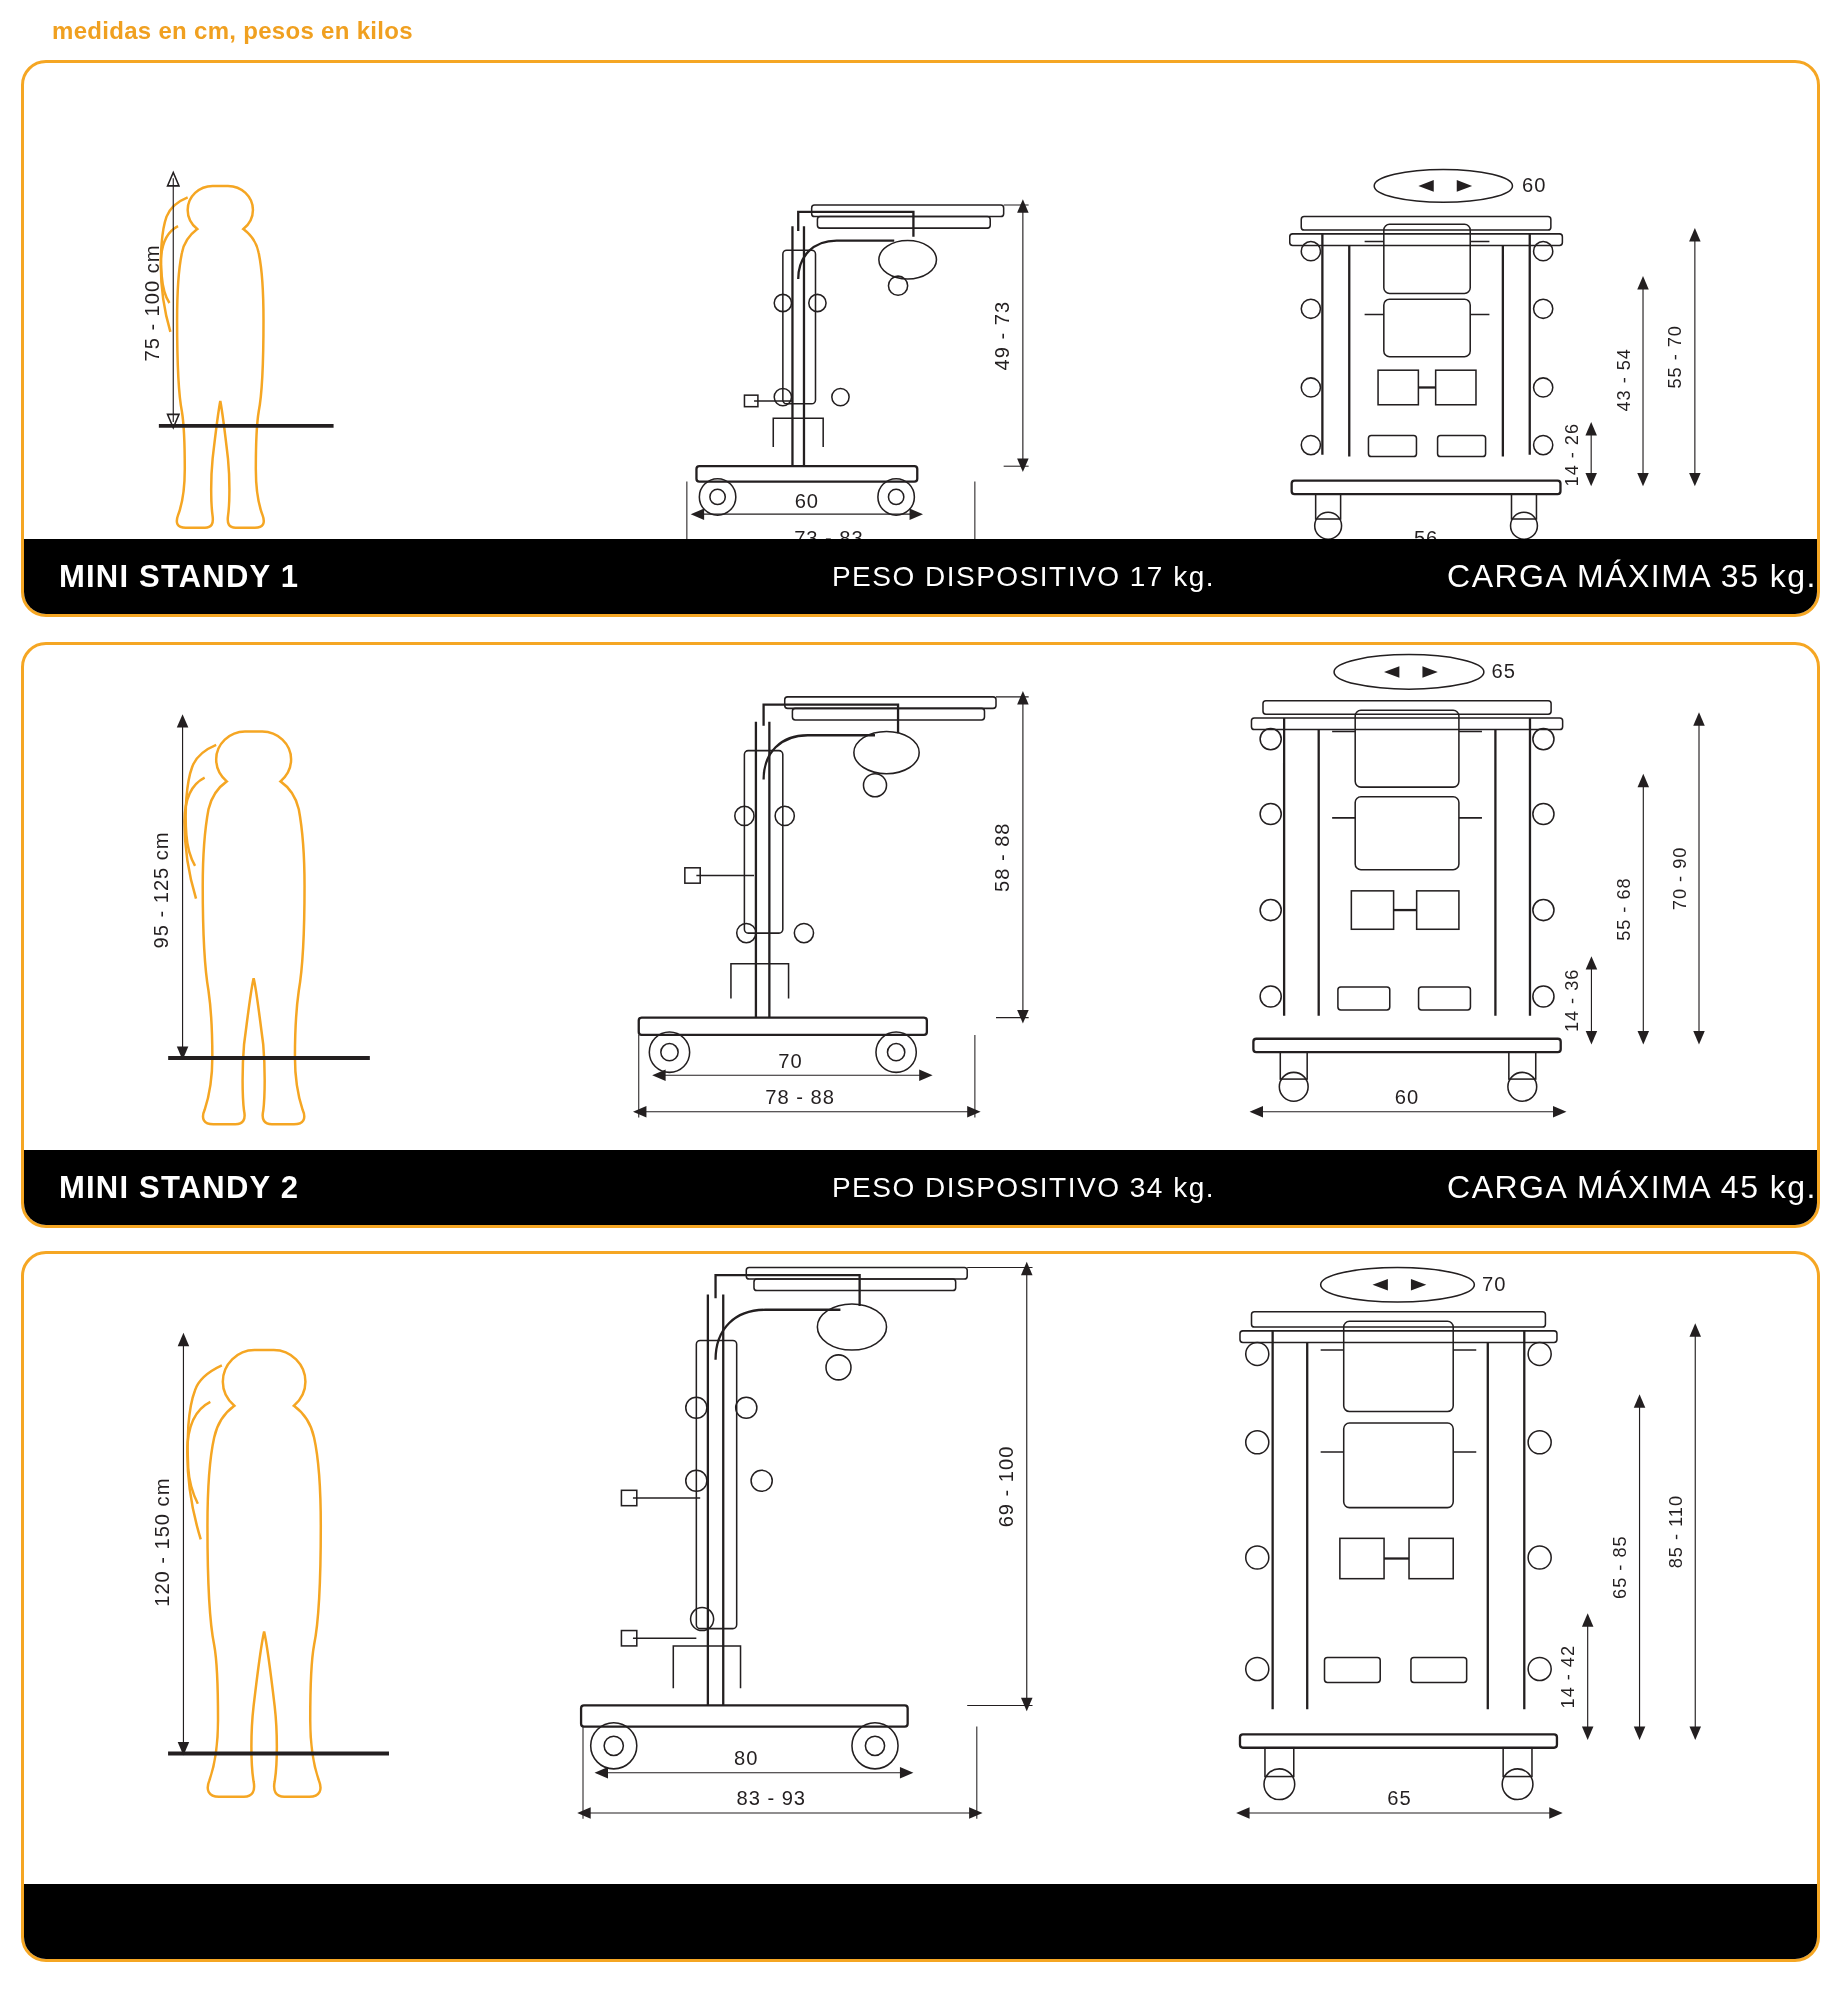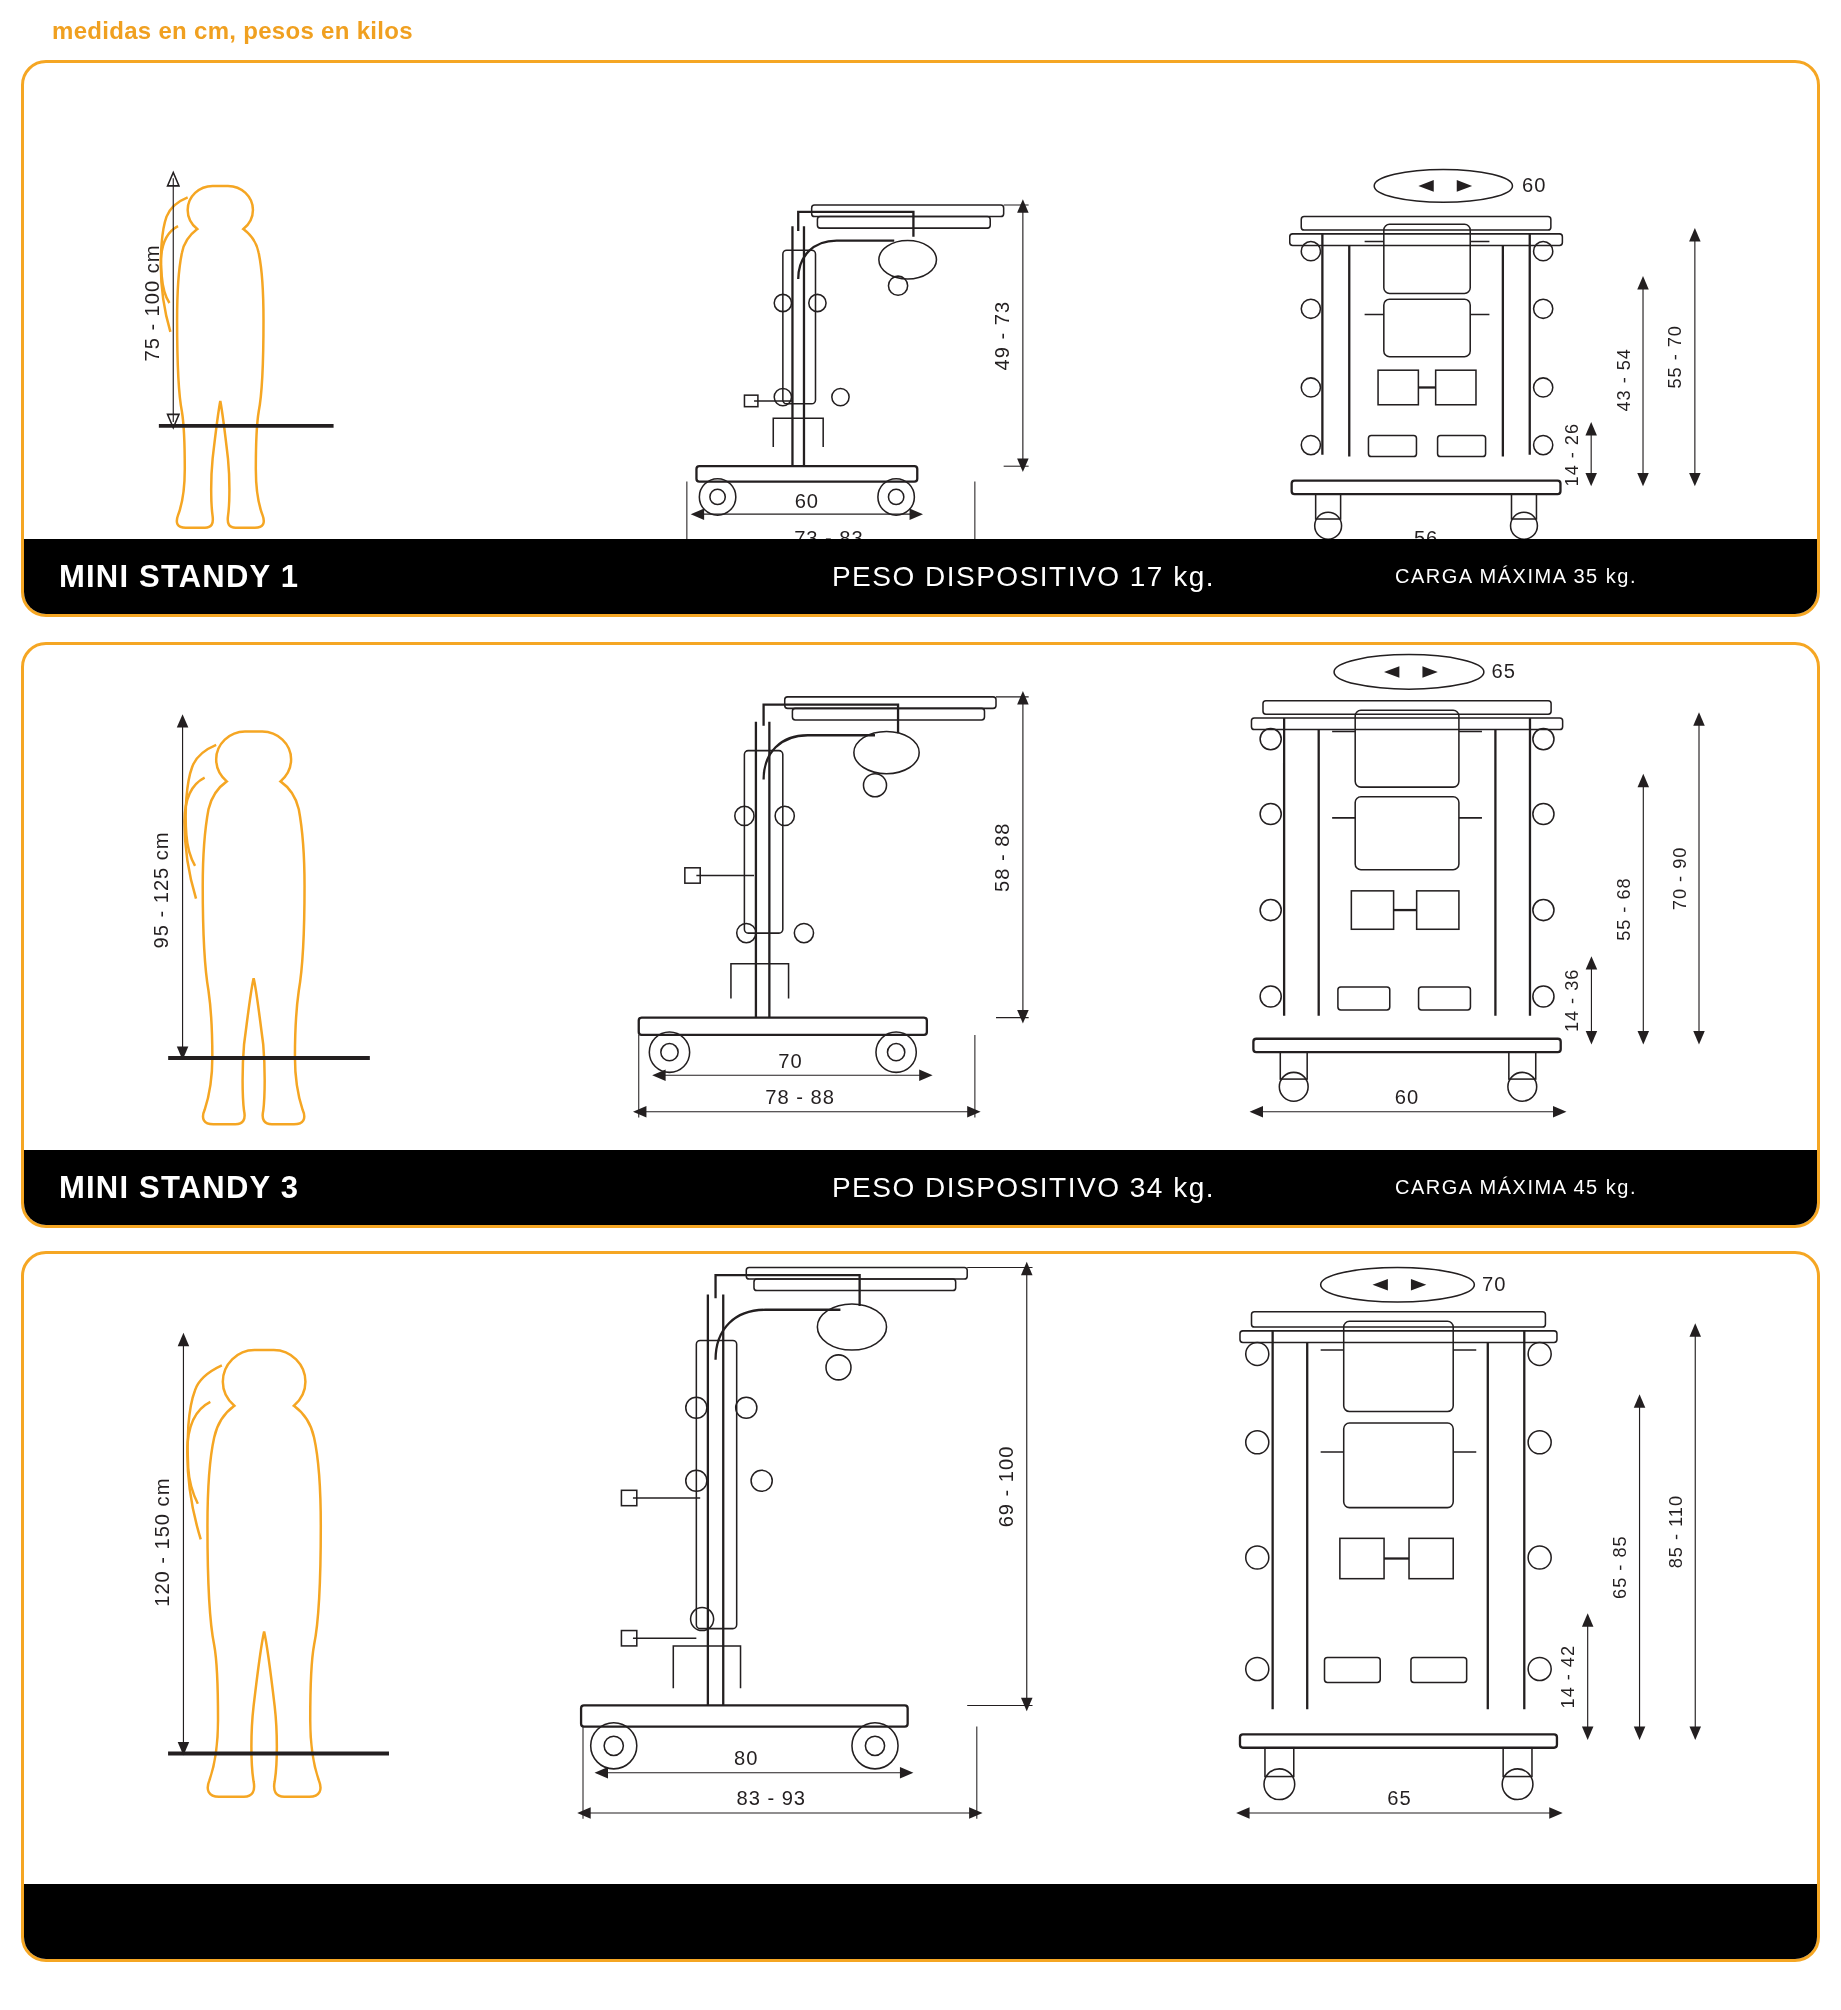--- a/index.html
+++ b/index.html
@@ -32,22 +32,22 @@
   }
   .footer .model{
     width:480px;padding-left:35px;box-sizing:border-box;
     font-size:31px;font-weight:bold;letter-spacing:1.2px;
   }
   .footer .weight{
     width:711px;text-align:right;
     font-size:28px;letter-spacing:1.5px;
   }
   .footer .load{
-    flex:1;text-align:center;
-    font-size:20px;letter-spacing:1.5px;
+    flex:1;text-align:right;
+    font-size:32px;letter-spacing:1.5px;
   }
   svg{display:block;}
   .ln{stroke:#231f20;fill:none;stroke-width:1.6;}
   .ln2{stroke:#231f20;fill:none;stroke-width:2.4;}
   .thin{stroke:#231f20;fill:none;stroke-width:1.1;}
   .dim{stroke:#231f20;fill:none;stroke-width:1.2;}
   .fig{stroke:#f5a623;fill:none;stroke-width:2.6;}
   .ground{stroke:#231f20;fill:none;stroke-width:4;}
   text{font-family:"Liberation Sans", sans-serif;fill:#231f20;}
   .dimtxt{font-size:21px;letter-spacing:1px;}
@@ -293,21 +293,21 @@
         <text class="dimtxt-s" x="1730" y="243" transform="rotate(-90 1730 243)" text-anchor="middle">70 - 90</text>
 
         <line class="dim" x1="1282" y1="486" x2="1600" y2="486"></line>
         <path d="M1276 486 l14 -6 l0 12 z" fill="#231f20"></path>
         <path d="M1606 486 l-14 -6 l0 12 z" fill="#231f20"></path>
         <text class="dimtxt" x="1440" y="478" text-anchor="middle">60</text>
       </g>
     </svg>
   </div>
   <div class="footer">
-    <div class="model">MINI STANDY 3</div>
+    <div class="model">MINI STANDY 2</div>
     <div class="weight">PESO DISPOSITIVO  34 kg.</div>
     <div class="load">CARGA MÁXIMA 45 kg.</div>
   </div>
 </div>
 
 <div class="card card-3">
   <div class="drawing-area">
     <svg width="1799" height="634" viewBox="0 0 1873 660">
       <g>
         <path class="fig" d="M240 100 c-18 0 -33 15 -33 33 c0 10 5 19 12 25 c-11 8 -18 19 -21 33 c-4 18 -7 52 -7 92 c0 65 3 105 7 124 c3 16 4 52 4 78 c0 28 -3 46 -9 63 c-4 10 -1 17 10 17 l26 0 c9 0 12 -6 10 -16 c-3 -18 -3 -52 0 -78 c4 -34 8 -65 11 -78 c3 13 7 44 11 78 c3 26 3 60 0 78 c-2 10 1 16 10 16 l26 0 c11 0 14 -7 10 -17 c-6 -17 -9 -35 -9 -63 c0 -26 1 -62 4 -78 c4 -19 7 -59 7 -124 c0 -40 -3 -74 -7 -92 c-3 -14 -10 -25 -21 -33 c7 -6 12 -15 12 -25 c0 -18 -15 -33 -33 -33 z"></path>

